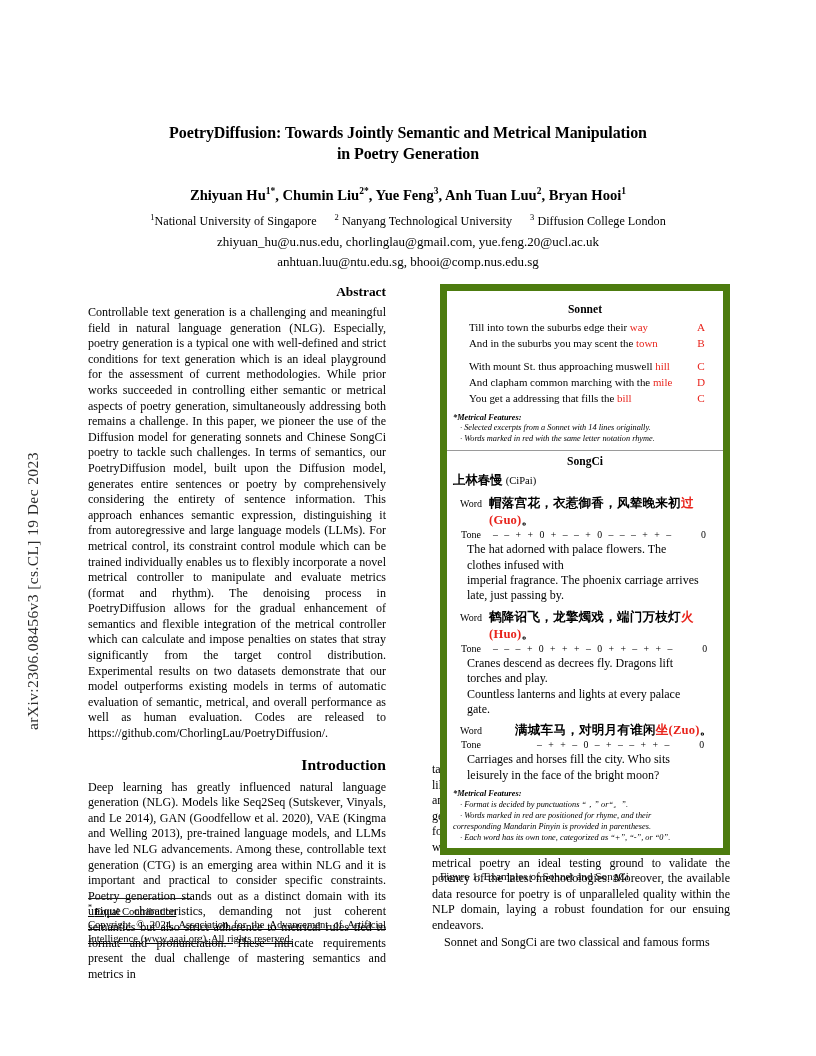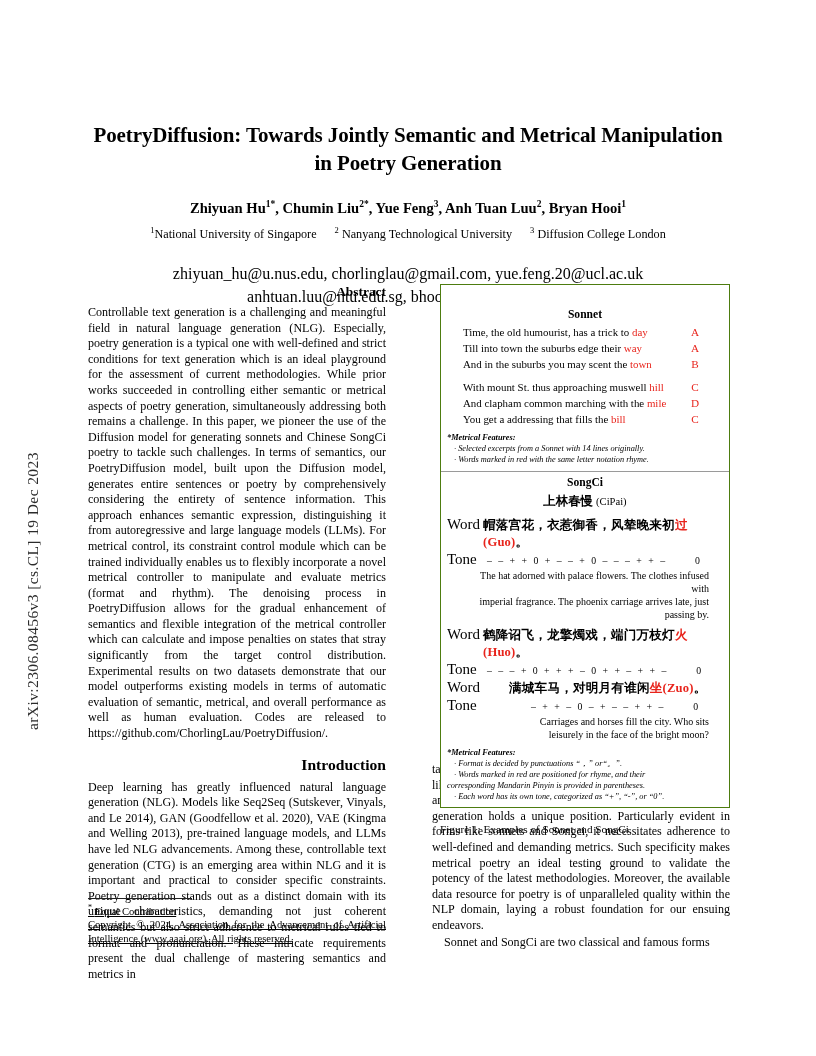--- a/index.html
+++ b/index.html
@@ -38,41 +38,41 @@
   }
 
   #title-block {
     position: absolute;
     left: 88px;
     top: 122px;
     width: 640px;
     text-align: center;
   }
   #paper-title {
-    font-size: 21px;
+    font-size: 16px;
     font-weight: bold;
     line-height: 1.32;
     letter-spacing: -0.1px;
   }
   #authors {
     margin-top: 22px;
     font-size: 14.6px;
     font-weight: bold;
   }
   #authors sup { font-weight: bold; font-size: 9.5px; }
   #affiliations {
     margin-top: 7px;
     font-size: 12.2px;
     line-height: 1.42;
   }
   #affiliations sup { font-size: 8.5px; }
   .aff-gap { display: inline-block; width: 18px; }
   #emails {
-    margin-top: 18px;
-    font-size: 16px;
+    margin-top: 2px;
+    font-size: 13px;
     line-height: 1.48;
     font-family: Liberation Serif, serif;
   }
 
   
   #columns {
     position: absolute;
     left: 88px;
     top: 284px;
     width: 642px;
@@ -129,32 +129,32 @@
   #footnote .fn-star { font-size: 8px; vertical-align: super; }
 
   
   #figure-wrap {
     position: absolute;
     left: 440px;
     top: 284px;
     width: 290px;
   }
   #figure-box {
-    border: 1px solid #4d7c0f;
-    padding: 21px 6px 4px 6px;
+    border: 7px solid #4d7c0f;
+    padding: 10px 6px 4px 6px;
     background: #fff;
   }
   .fig-panel-title {
     text-align: center;
     font-weight: bold;
     font-size: 11.6px;
     margin: 2px 0 4px 0;
   }
   .cipai {
-    text-align: center;
+    text-align: left;
     font-size: 12.4px;
     margin: 0 0 6px 0;
     font-weight: bold;
   }
   .cipai .latin { font-weight: normal; font-size: 10.6px; }
 
   
   table.sonnet {
     border-collapse: collapse;
     margin: 0 0 0 16px;
@@ -184,39 +184,40 @@
     border: 0;
     border-top: 1px solid #9a9a9a;
     margin: 5px -6px 4px -6px;
   }
 
   
   .sc-line { margin-bottom: 1px; }
   .sc-row { display: flex; align-items: baseline; }
   .sc-lab {
     width: 36px;
-    font-size: 15px;
+    font-size: 10px;
     flex: 0 0 36px;
+    text-align: center;
   }
   .sc-words {
     font-size: 12.6px;
     font-weight: bold;
     letter-spacing: 0.2px;
   }
   .sc-tone {
     font-size: 9.8px;
     letter-spacing: 0.5px;
     white-space: pre;
   }
   .sc-tone-1 { padding-left: 4px; }
   .sc-tone-2 { padding-left: 4px; }
   .sc-tone-3 { padding-left: 48px; }
   .sc-gloss {
-    text-align: right;
-    font-size: 10px;
+    text-align: left;
+    font-size: 12px;
     line-height: 1.28;
     margin: 2px 0 5px 0;
     padding: 0 14px;
   }
   .sc-gloss span { display: block; }
 
   #figure-caption {
     text-align: left;
     font-size: 11.2px;
     margin-top: 15px;
@@ -267,24 +268,20 @@
     </div>
   </div>
 
   <div id="figure-wrap">
     <div id="figure-box">
 
       <div class="fig-panel-title">Sonnet</div>
 
       <table class="sonnet">
         <tbody>
-            <tr>
-          <td><span>Time, the old humourist, has a trick to </span><span class="rw">day</span></td>
-          <td class="rhyme">A</td>
-        </tr>
         <tr>
           <td><span>Till into town the suburbs edge their </span><span class="rw">way</span></td>
           <td class="rhyme">A</td>
         </tr>
         <tr>
           <td><span>And in the suburbs you may scent the </span><span class="rw">town</span></td>
           <td class="rhyme">B</td>
         </tr>
         <tr class="spacer">
               <td></td>
@@ -335,20 +332,24 @@
       </div>
 
       <div class="sc-line">
         <div class="sc-row">
           <span class="sc-lab">Word</span>
           <span class="sc-words"><span>鹤降诏飞，龙擎燭戏，端门万枝灯</span><span class="rw">火(Huo)</span><span>。</span></span>
         </div>
         <div class="sc-row">
           <span class="sc-lab">Tone</span>
           <span class="sc-tone sc-tone-2">–  –  –  +  0  +  +  +  –  0  +  +  –  +  +  –          0</span>
+        </div>
+        <div class="sc-gloss">
+          <span>Cranes descend as decrees fly. Dragons lift torches and play.</span>
+          <span>Countless lanterns and lights at every palace gate.</span>
         </div>
       </div>
 
       <div class="sc-line">
         <div class="sc-row">
           <span class="sc-lab">Word</span>
           <span class="sc-words" style="padding-left:26px"><span>满城车马，对明月有谁闲</span><span class="rw">坐(Zuo)</span><span>。</span></span>
         </div>
         <div class="sc-row">
           <span class="sc-lab">Tone</span>

